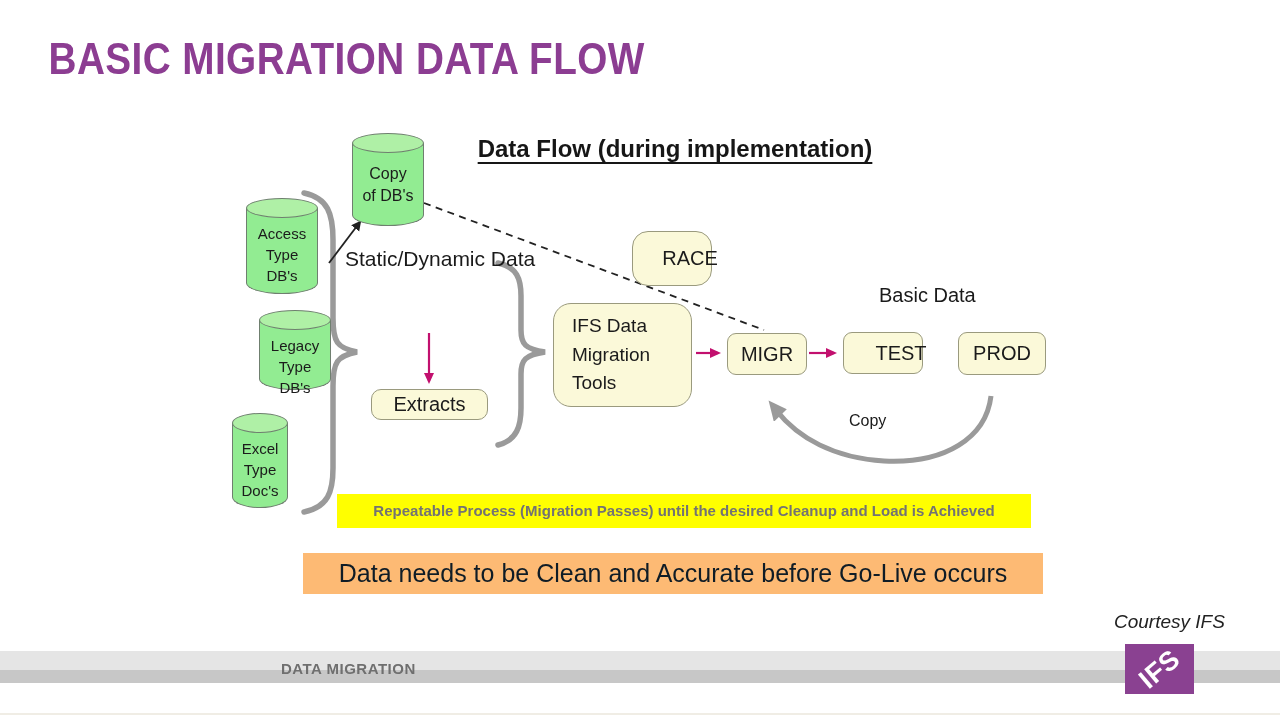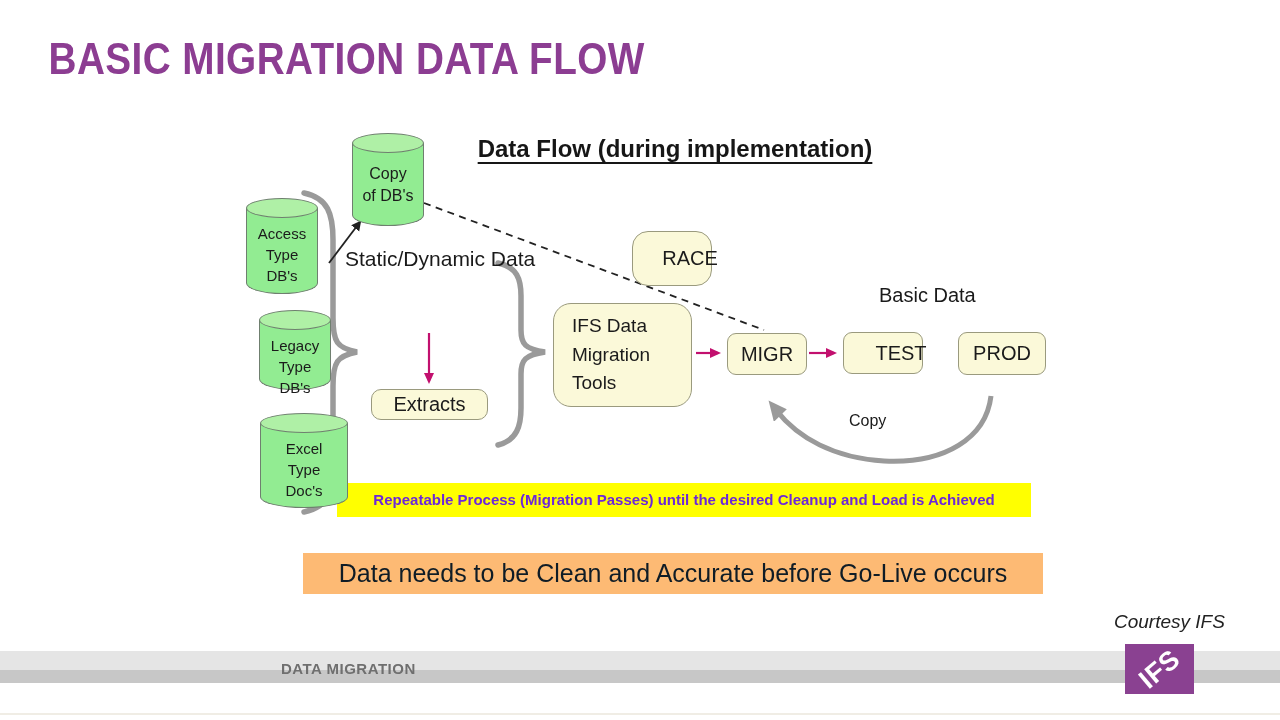--- a/index.html
+++ b/index.html
@@ -24,21 +24,21 @@
   .cyl-body { position:absolute; left:0; right:0; top:10px; bottom:0; background:#92EC92;
               border:1.8px solid #6F7F6F; border-top:none;
               border-radius:0 0 50% 50% / 0 0 11px 11px; z-index:1; }
   .cyl-label { position:absolute; left:0; right:0; z-index:3; text-align:center;
                color:#1b1b1b; white-space:pre-line; }
 
   .cyl-copy   { left:352px; top:133px; width:72px; height:93px; }
   .cyl-copy   .cyl-label { top:30px; font-size:16px; line-height:1.35; }
   .cyl-access { left:246px; top:198px; width:72px; height:96px; }
   .cyl-legacy { left:246px; top:310px; width:72px; height:80px;margin-left:13px; }
-  .cyl-excel  { left:260px; top:413px; width:88px; height:95px; }
+  .cyl-excel  { left:232px; top:413px; width:56px; height:95px; }
   .cyl-access .cyl-label, .cyl-legacy .cyl-label, .cyl-excel .cyl-label
               { top:25px; font-size:15px; line-height:1.4; }
 
   
   .ybox { position:absolute; background:#FBF9D9; border:1.6px solid #9a9a7e;
           display:flex; align-items:center; justify-content:center;
           color:#1b1b1b; font-size:20px; white-space:pre-line; }
   .box-race     { left:632px; top:231px; width:80px;  height:55px; border-radius:16px;padding-left:36px; }
   .box-mapping  { left:373px; top:287px; width:113px; height:44px; border-radius:10px; }
   .box-extracts { left:371px; top:389px; width:117px; height:31px; border-radius:10px; }
@@ -47,22 +47,22 @@
                   line-height:1.5; text-align:left; }
   .box-migr     { left:727px; top:333px; width:80px; height:42px; border-radius:9px; }
   .box-test     { left:843px; top:332px; width:80px; height:42px; border-radius:9px;padding-left:36px; }
   .box-prod     { left:958px; top:332px; width:88px; height:43px; border-radius:9px; }
 
   .flow-label { position:absolute; color:#1a1a1a; white-space:nowrap; }
   .lbl-static { left:345px; top:247px; font-size:21px; }
   .lbl-basic  { left:879px; top:284px; font-size:20px; }
   .lbl-copy   { left:849px; top:412px; font-size:16px; }
 
-  .banner-yellow { position:absolute; left:337px; top:483px; width:694px; height:34px;
-                   background:#FFFF00; color:#6d28d9; font-size:15px; font-weight:bold;
+  .banner-yellow { position:absolute; left:337px; top:494px; width:694px; height:34px;
+                   background:#FFFF00; color:#737373; font-size:15px; font-weight:bold;
                    line-height:34px; text-align:center; white-space:nowrap; }
   .banner-blue   { position:absolute; left:303px; top:553px; width:740px; height:41px;
                    background:#fdba74; color:#0f1c26; font-size:25px;
                    line-height:41px; text-align:center; white-space:nowrap; }
 
   .courtesy { position:absolute; left:1114px; top:611px; font-size:19px; color:#222;font-style:italic; }
 
   .footer-light { position:absolute; left:0; top:651px; width:1280px; height:19px; background:#E5E5E5; }
   .footer-dark  { position:absolute; left:0; top:670px; width:1280px; height:13px; background:#C7C7C7; }
   .footer-label { position:absolute; left:281px; top:660px; font-size:15px; font-weight:bold;

